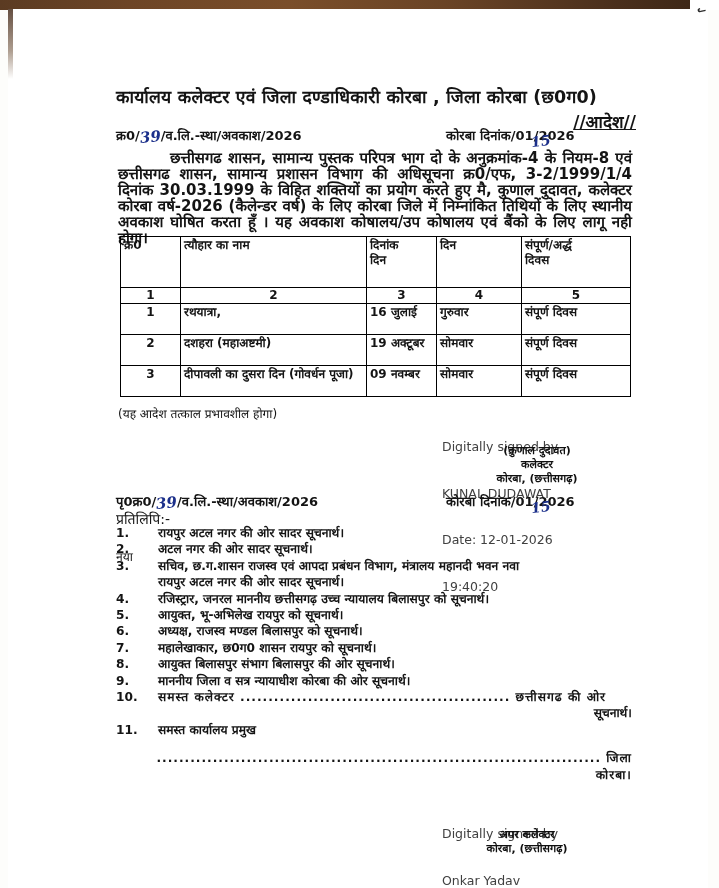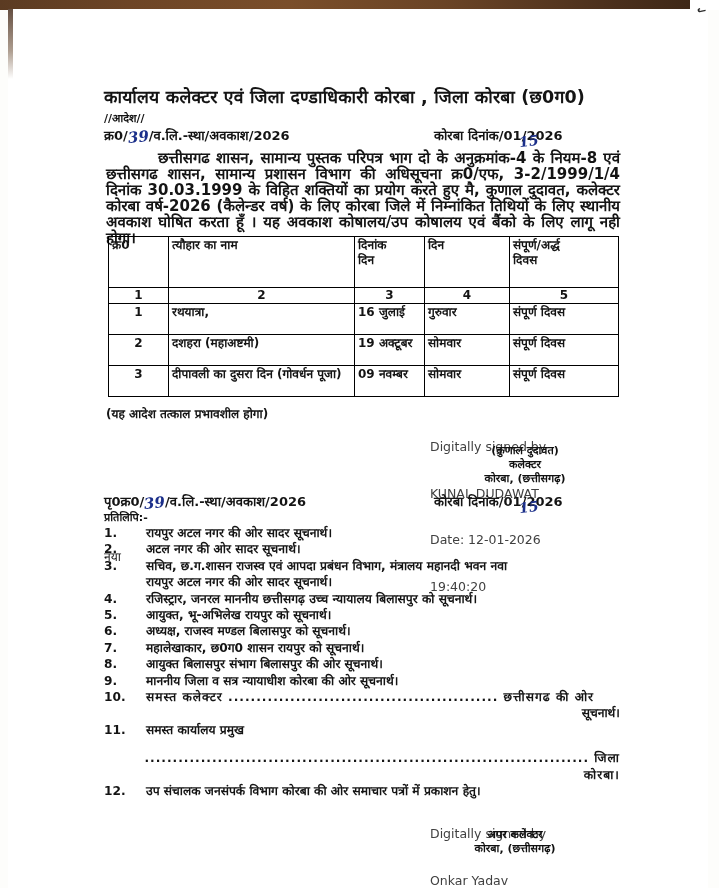--- a/index.html
+++ b/index.html
@@ -60,21 +60,21 @@
     font-size: 9px;
     font-weight: bold;
     color: #2a2a2a;
     transform: rotate(-12deg);
     font-family: "DejaVu Sans", sans-serif;
   }
 
   
   .doc {
     position: absolute;
-    left: 0;
+    left: 12px;
     top: 0;
     width: 601px;
     height: 888px;
     color: #141414;
     font-family: "DejaVu Sans", "Liberation Sans", sans-serif;
   }
   .hdr-title {
     position: absolute;
     left: 104px;
     top: 84px;
@@ -82,23 +82,24 @@
     font-size: 17.5px;
     font-weight: 700;
     letter-spacing: .2px;
     white-space: nowrap;
   }
   .hdr-aadesh {
     position: absolute;
     left: 104px;
     top: 110px;
     width: 520px;
-    text-align: left;
-    font-size: 11px;
-    font-weight: 700;
+    text-align: right;
+    font-size: 17px;
+    font-weight: 700;
+    text-decoration: underline;
   }
   .hdr-left-no {
     position: absolute;
     left: 104px;
     top: 126px;
     font-size: 13px;
     font-weight: 700;
   }
   .hdr-right-date {
     position: absolute;
@@ -183,21 +184,21 @@
   col.c2 { width: 186px; }
   col.c3 { width: 70px; }
   col.c4 { width: 85px; }
   col.c5 { width: 109px; }
 
   .note-effect {
     position: absolute;
     left: 106px;
     top: 405px;
     font-size: 12px;
-    font-weight: 700;
+    font-weight: 400;
   }
 
   
   .dsig {
     position: absolute;
     font-family: "DejaVu Sans", sans-serif;
     font-size: 12.5px;
     line-height: 15.5px;
     color: #404040;
     white-space: pre;
@@ -229,22 +230,22 @@
     position: absolute;
     left: 434px;
     top: 492px;
     font-size: 13px;
     font-weight: 700;
   }
   .pratilipi {
     position: absolute;
     left: 104px;
     top: 509px;
-    font-size: 11px;
-    font-weight: 700;
+    font-size: 14px;
+    font-weight: 400;
   }
 
   
   .copy-list {
     position: absolute;
     left: 104px;
     top: 525px;
     width: 516px;
     font-size: 12.2px;
     line-height: 16.4px;
@@ -446,24 +447,20 @@
       </div>
 
       <div class="li">
         <span class="num">11.</span>
         <span class="txt">
           <span>समस्त कार्यालय प्रमुख</span>
           <span class="cont gutter-line dots">............................................................................... जिला कोरबा।</span>
         </span>
       </div>
 
-      <div class="li">
-        <span class="num">12.</span>
-        <span class="txt">उप संचालक जनसंपर्क विभाग कोरबा की ओर समाचार पत्रों में प्रकाशन हेतु।</span>
-      </div>
 
     </div>
 
     <div class="dsig dsig2">
       <div>Digitally signed by</div>
       <div>Onkar Yadav</div>
       
       
     </div>
     <div class="sign-over sign-over-2">

